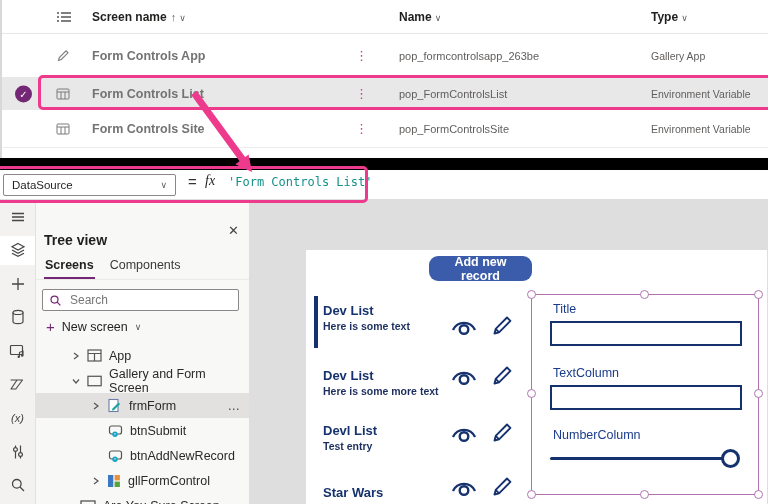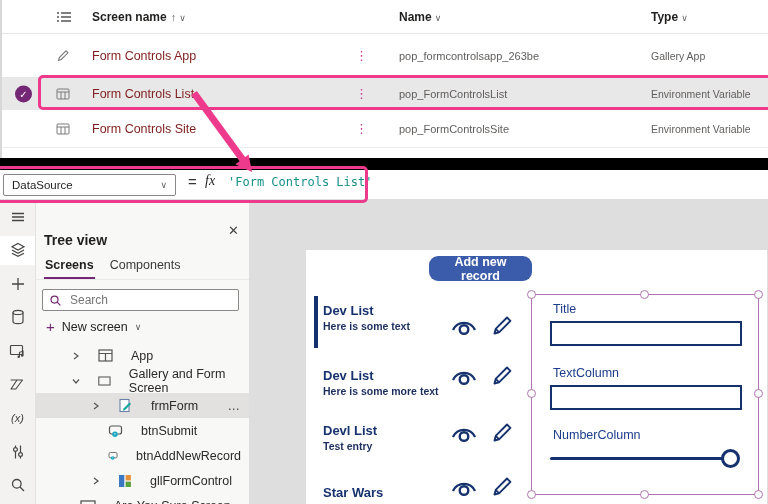--- a/index.html
+++ b/index.html
@@ -10,21 +10,21 @@
   
   .sol-table{position:absolute;left:0;top:0;width:768px;height:158px;background:#fff;border-left:2px solid #d8d8d8;}
   .t-row{position:absolute;left:0;width:768px;}
   .t-row .cell{position:absolute;top:50%;transform:translateY(-50%);white-space:nowrap;}
   .hdr{top:0;height:34px;border-bottom:1px solid #e6e6e6;}
   .hdr .cell{font-weight:bold;font-size:12px;color:#201f1e;}
   .r1{top:34px;height:43px;}
   .r2{top:77px;height:33px;background:#e9e8e8;}
   .r3{top:110px;height:38px;border-bottom:1px solid #ececec;}
   .c-icon{left:54px;}
-  .c-display{left:90px;font-size:12.5px;font-weight:400;color:#7f1d1d;}
+  .c-display{left:90px;font-size:12.5px;font-weight:700;color:#737373;}
   .c-dots{left:353px;font-size:13px;color:#d13b9e;line-height:10px;}
   .c-name{left:397px;font-size:11px;color:#605e5c;}
   .c-type{left:649px;font-size:10.5px;color:#605e5c;}
   .hdr .c-name,.hdr .c-type{color:#201f1e;font-size:12px;}
   .sortmark{font-weight:400;color:#605e5c;font-size:11px;margin-left:4px;}
   .chevtxt{font-weight:400;color:#605e5c;font-size:9px;margin-left:3px;}
   .checkcircle{position:absolute;left:13px;top:50%;transform:translateY(-50%);width:17px;height:17px;border-radius:50%;
                background:#742774;color:#fff;font-size:10px;line-height:17px;text-align:center;}
   .rowicon svg{display:block;}
 
@@ -57,21 +57,21 @@
   .tp-tab{padding:2px 1px 5px 1px;color:#3b3a39;}
   .tp-tab.active{font-weight:600;color:#201f1e;border-bottom:2px solid #742774;}
   .searchbox{margin:9px 10px 0 6px;height:22px;background:#fff;border:1px solid #8a8886;border-radius:2px;
              display:flex;align-items:center;padding:0 6px;gap:6px;}
   .searchbox input{border:0;outline:0;flex:1;font-size:12px;font-family:inherit;color:#201f1e;background:transparent;}
   .searchbox input::placeholder{color:#767676;}
   .newscreen{display:flex;align-items:center;gap:7px;padding:9px 8px 7px 10px;color:#242424;}
   .newscreen .plus{color:#742774;font-size:15px;line-height:12px;}
   .newscreen .chev{color:#555;font-size:9px;}
   .tree-list{margin-top:2px;}
-  .tree-row{height:25px;display:flex;align-items:center;gap:18px;color:#2b2a29;font-size:12.5px;padding-right:8px;}
+  .tree-row{height:25px;display:flex;align-items:center;gap:7px;color:#2b2a29;font-size:12.5px;padding-right:8px;}
   .tree-row.selected{background:#e2e1e0;}
   .tree-row .more{margin-left:auto;color:#444;letter-spacing:1px;}
   .chev-r,.chev-d{width:8px;height:8px;flex:0 0 8px;}
 
   .canvas-wrap{flex:1;background:#dedede;position:relative;}
   .canvas{position:absolute;left:57px;top:50px;width:461px;height:300px;background:#fff;}
   .add-btn{position:absolute;left:123px;top:6px;width:103px;height:25px;border-radius:9px;background:#3b5cab;
            color:#fff;font-size:12.5px;font-weight:bold;display:flex;align-items:center;justify-content:center;border:0;}
   .sel-bar{position:absolute;left:8px;top:46px;width:4px;height:52px;background:#16326e;}
   .g-title{position:absolute;left:17px;font-size:13px;font-weight:bold;color:#16326e;white-space:nowrap;}

